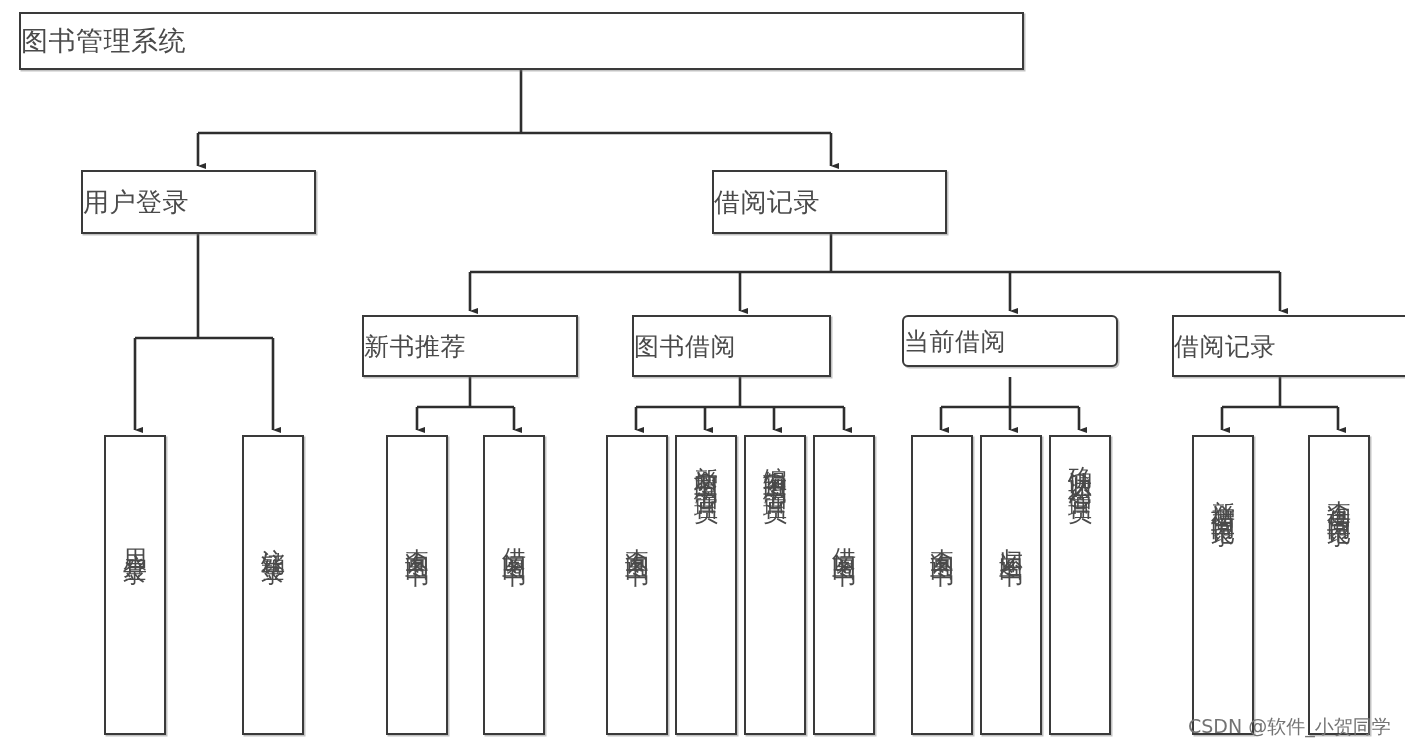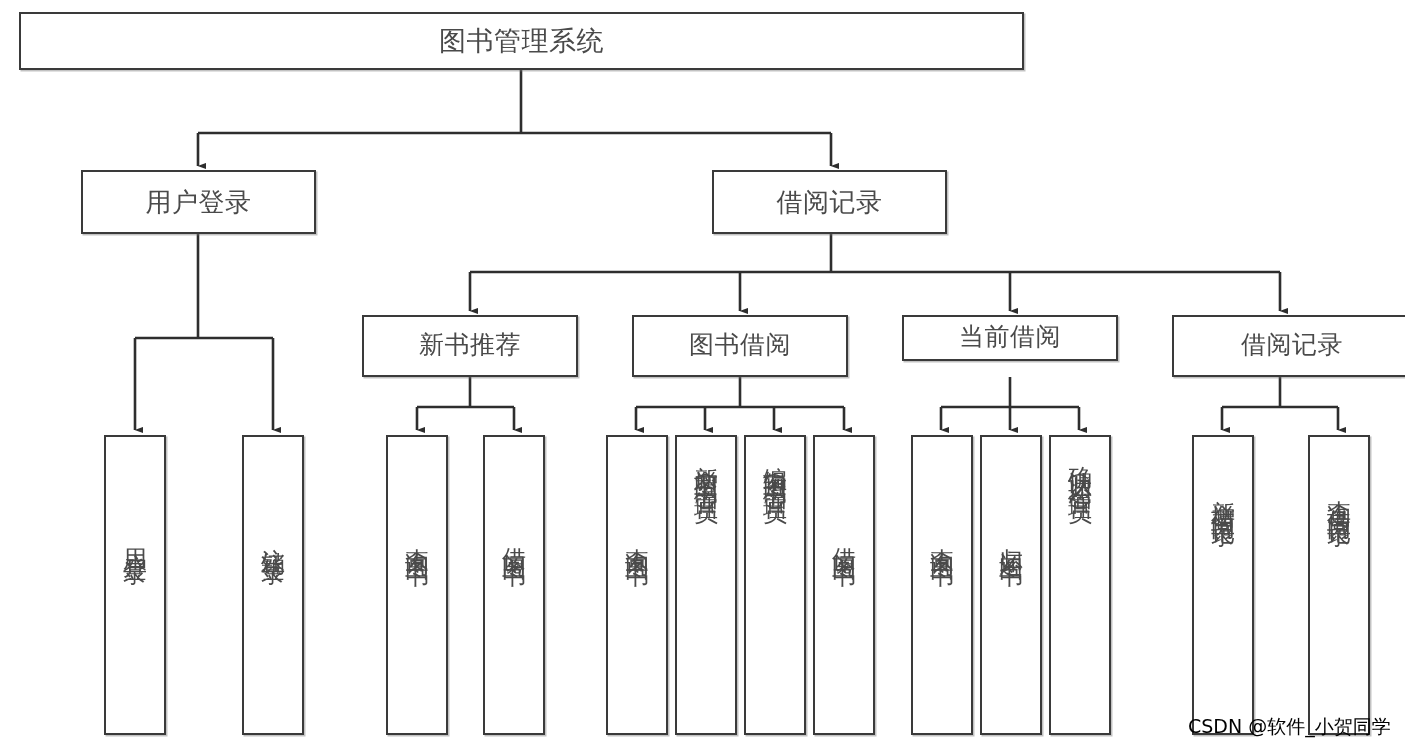--- a/index.html
+++ b/index.html
@@ -29,37 +29,36 @@
     height: 747px;
   }
   
   .node {
     position: absolute;
     box-sizing: border-box;
     background: #ffffff;
     border: 2.5px solid #3a3a3a;
     display: flex;
     align-items: center;
-    justify-content: center;
     box-shadow: 1.5px 1.5px 0 rgba(120,120,120,0.45);
   }
   .node .node-label {
     color: #4a4a4a;
     text-align: center;
     line-height: 1.08;
     white-space: pre;
     letter-spacing: 0.5px;
   }
   
   .node.horizontal .node-label {
     font-size: 25px;
   }
   .node.level-1 .node-label { font-size: 27px; }
   .node.level-2 .node-label { font-size: 26px; }
-  .node.level-3 .node-label { font-size: 25px; font-family: Liberation Mono, monospace; }
+  .node.level-3 .node-label { font-size: 25px; }
 
   
   .node.vertical {
     align-items: flex-start;
     justify-content: center;
     padding-top: 4px;
   }
   .node.vertical .node-label {
     font-size: 24px;
     writing-mode: vertical-rl;
@@ -73,21 +72,21 @@
   }
   .node.vertical.tall .node-label {
     margin-top: 6px;
   }
   
   #watermark {
     position: absolute;
     left: 1188px;
     top: 714px;
     font-size: 19px;
-    color: #000000;
+    color: #737373;
     font-family: "DejaVu Sans", "Liberation Sans", sans-serif;
     white-space: nowrap;
     pointer-events: none;
   }
 </style>
 </head>
 <body>
 
 <div id="diagram-root">
 
@@ -150,25 +149,25 @@
   </div>
 
   <div class="node horizontal level-2" style="left:712px; top:170px; width:235px; height:64px;">
     <span class="node-label">借阅记录</span>
   </div>
 
   <div class="node horizontal level-3" style="left:362px; top:315px; width:216px; height:62px;">
     <span class="node-label">新书推荐</span>
   </div>
 
-  <div class="node horizontal level-3" style="left:632px; top:315px; width:216px; height:62px;">
+  <div class="node horizontal level-3" style="left:632px; top:315px; width:199px; height:62px;">
     <span class="node-label">图书借阅</span>
   </div>
 
-  <div class="node horizontal level-3" style="left:902px; top:315px; width:216px; height:46px;">
+  <div class="node horizontal level-3" style="left:902px; top:315px; width:216px; height:52px;border-radius:6px;">
     <span class="node-label">当前借阅</span>
   </div>
 
   <div class="node horizontal level-3" style="left:1172px; top:315px; width:240px; height:62px;">
     <span class="node-label">借阅记录</span>
   </div>
 
   <div class="node vertical mid" style="left:104px; top:435px; width:62px; height:300px;">
     <span class="node-label">用户登录</span>
   </div>

